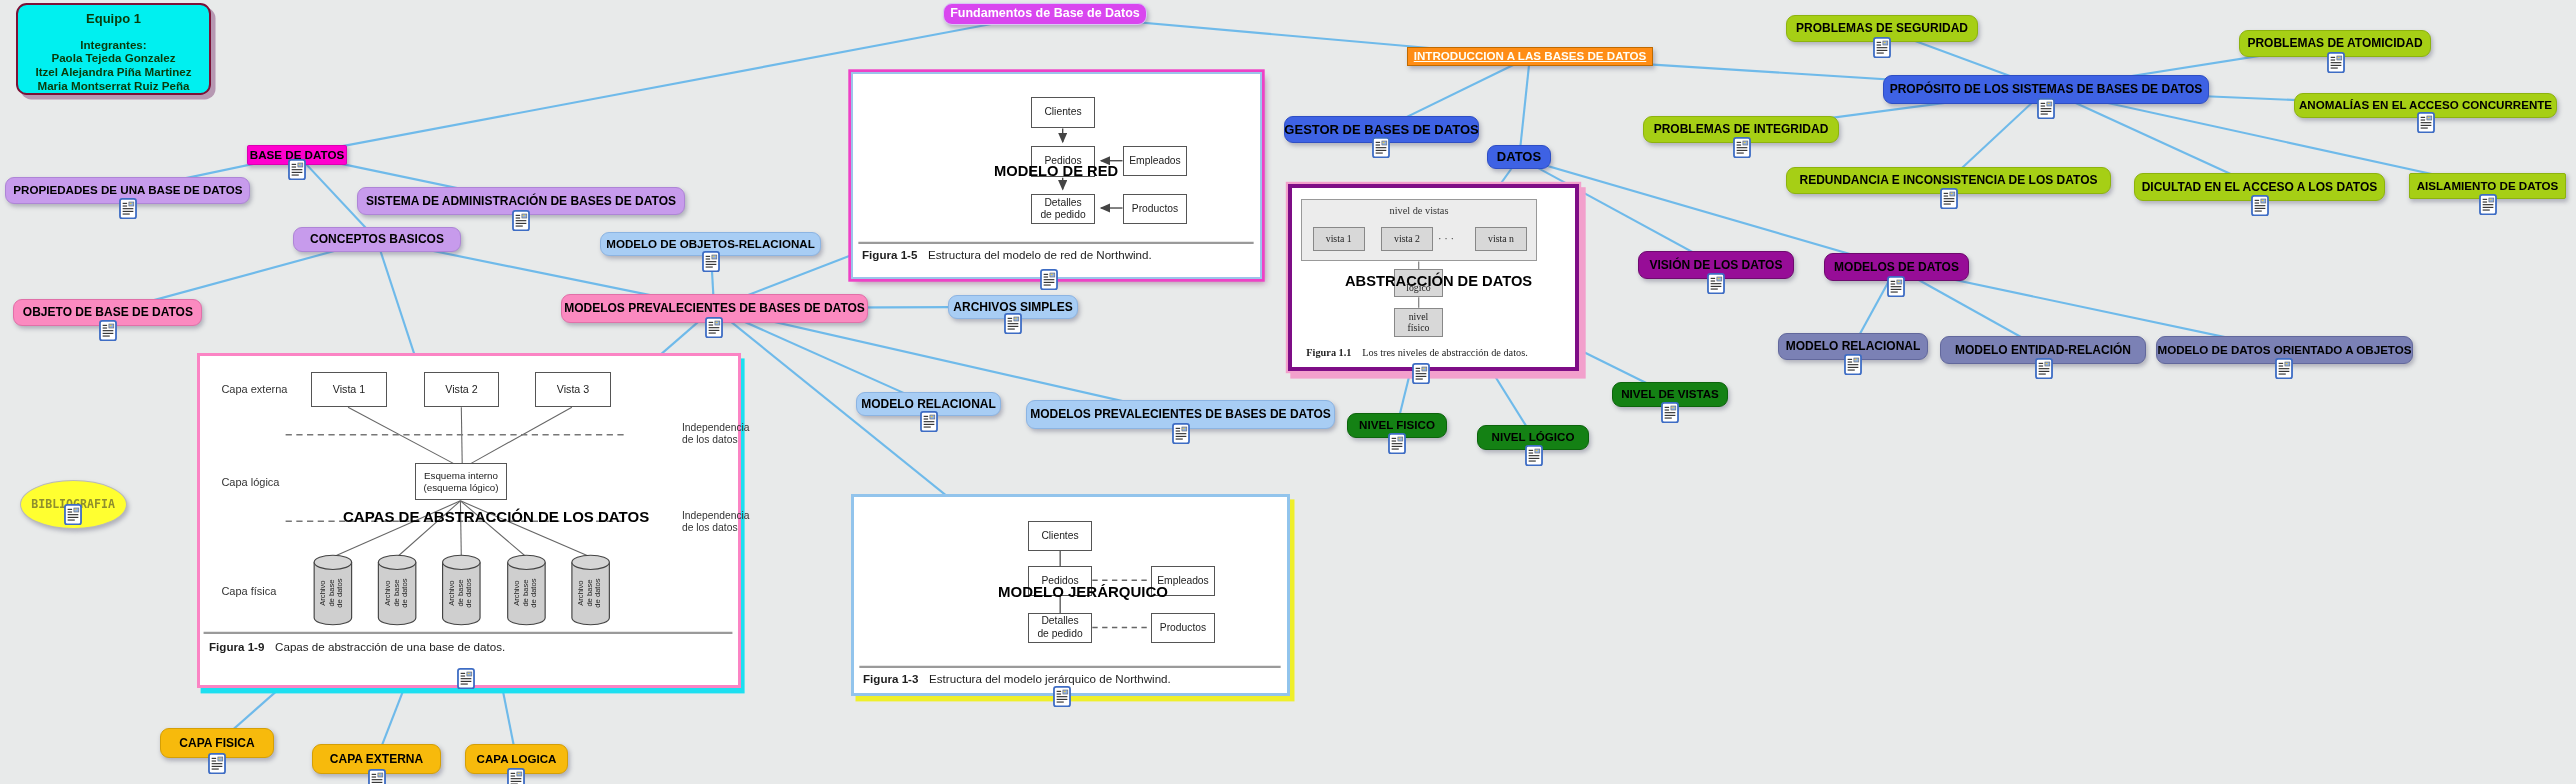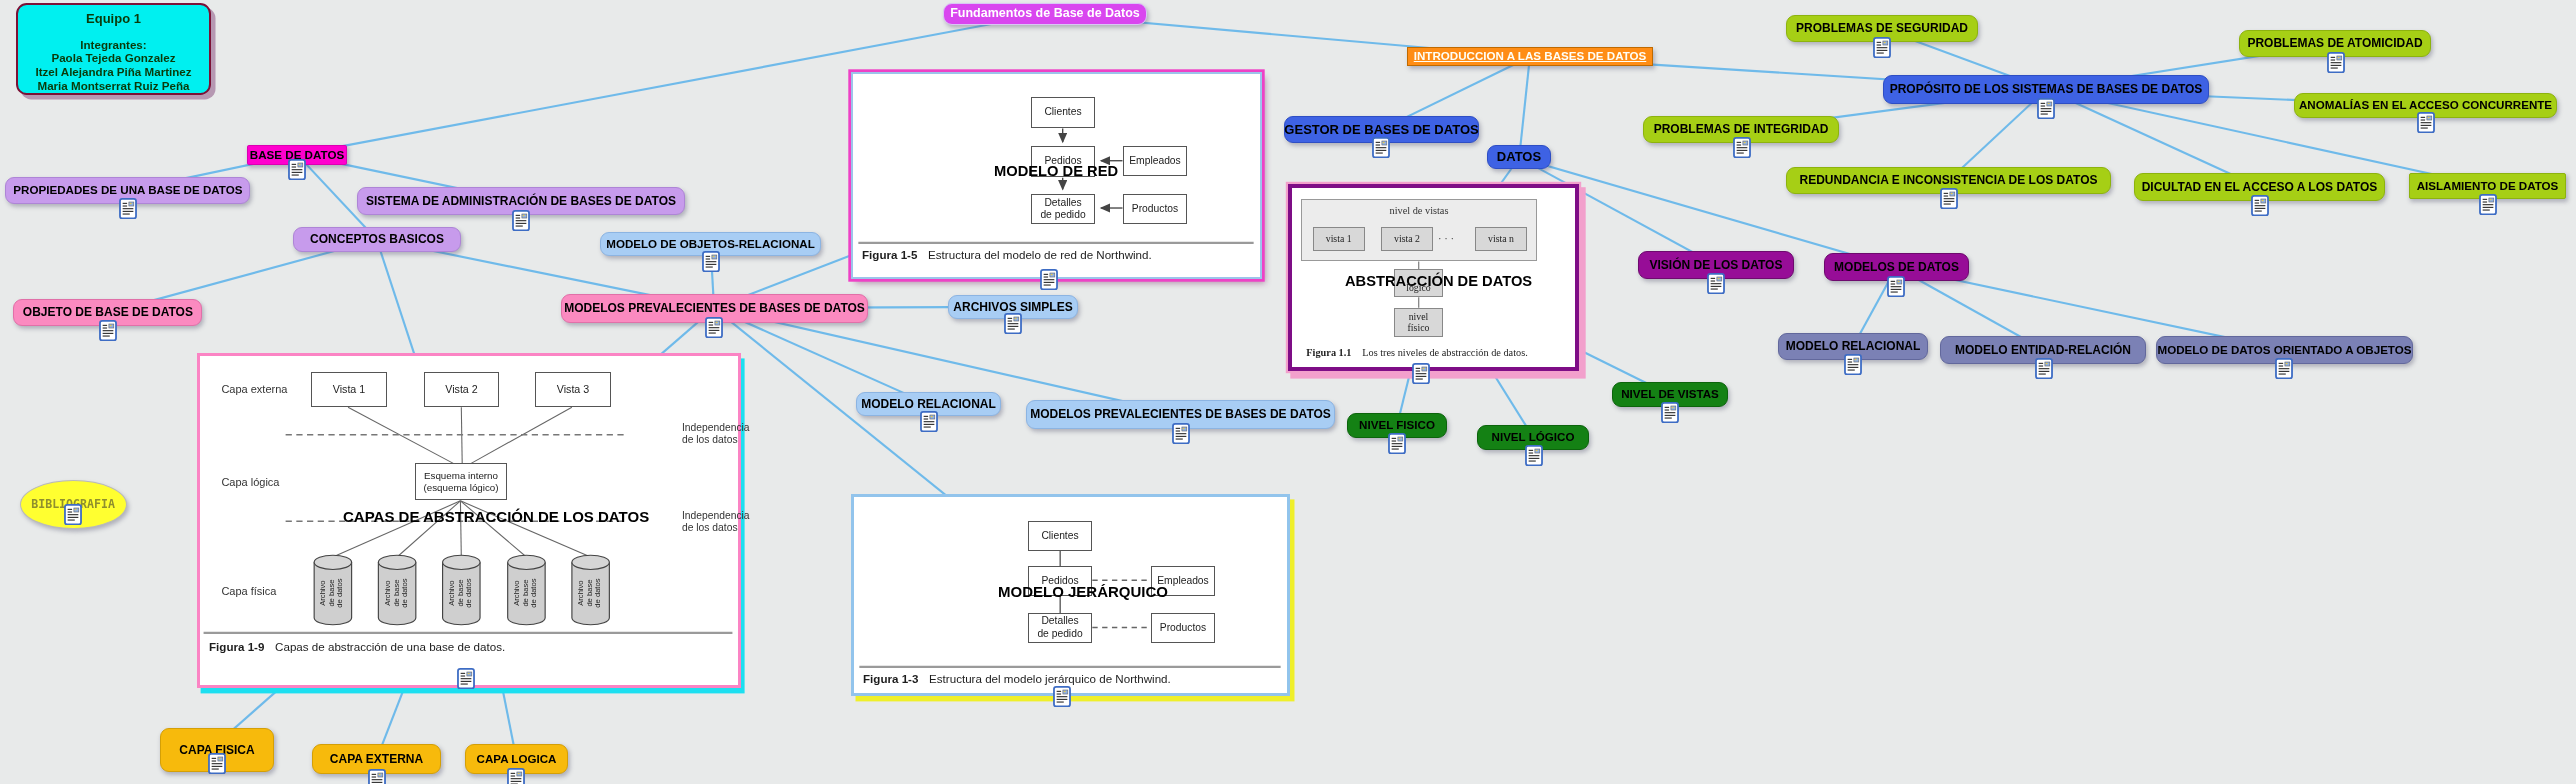--- a/index.html
+++ b/index.html
@@ -560,21 +560,21 @@
     <span class="res-icon" style="left: 64px; top: 504px;"><svg width="18" height="21.4" viewBox="0 0 20 24">
         <rect x="1" y="1" width="18" height="22" rx="2.5" fill="#FFFFFF" stroke="#3D6CC4" stroke-width="2"></rect>
         <rect x="11" y="4.5" width="5.5" height="4.5" fill="#8FB2E8" stroke="#666" stroke-width="0.7"></rect>
         <rect x="12" y="5.5" width="2" height="1.5" fill="#E8C84A"></rect>
         <line x1="4" y1="6" x2="9" y2="6" stroke="#222" stroke-width="1.2"></line>
         <line x1="4" y1="9" x2="9" y2="9" stroke="#222" stroke-width="1.2"></line>
         <line x1="4" y1="12" x2="16" y2="12" stroke="#222" stroke-width="1.2"></line>
         <line x1="4" y1="15" x2="16" y2="15" stroke="#222" stroke-width="1.2"></line>
         <line x1="4" y1="18" x2="12" y2="18" stroke="#222" stroke-width="1.2"></line>
       </svg></span>
-    <div class="node" style="left: 160px; top: 728px; width: 114px; height: 44px; background: rgb(247, 186, 12); border-color: rgb(212, 159, 6); color: rgb(0, 0, 0); font-size: 12px; border-radius: 9px;">CAPA FISICA</div>
+    <div class="node" style="left: 160px; top: 728px; width: 114px; height: 30px; background: rgb(247, 186, 12); border-color: rgb(212, 159, 6); color: rgb(0, 0, 0); font-size: 12px; border-radius: 9px;">CAPA FISICA</div>
     <span class="res-icon" style="left: 208px; top: 753px;"><svg width="18" height="21.4" viewBox="0 0 20 24">
         <rect x="1" y="1" width="18" height="22" rx="2.5" fill="#FFFFFF" stroke="#3D6CC4" stroke-width="2"></rect>
         <rect x="11" y="4.5" width="5.5" height="4.5" fill="#8FB2E8" stroke="#666" stroke-width="0.7"></rect>
         <rect x="12" y="5.5" width="2" height="1.5" fill="#E8C84A"></rect>
         <line x1="4" y1="6" x2="9" y2="6" stroke="#222" stroke-width="1.2"></line>
         <line x1="4" y1="9" x2="9" y2="9" stroke="#222" stroke-width="1.2"></line>
         <line x1="4" y1="12" x2="16" y2="12" stroke="#222" stroke-width="1.2"></line>
         <line x1="4" y1="15" x2="16" y2="15" stroke="#222" stroke-width="1.2"></line>
         <line x1="4" y1="18" x2="12" y2="18" stroke="#222" stroke-width="1.2"></line>
       </svg></span>

